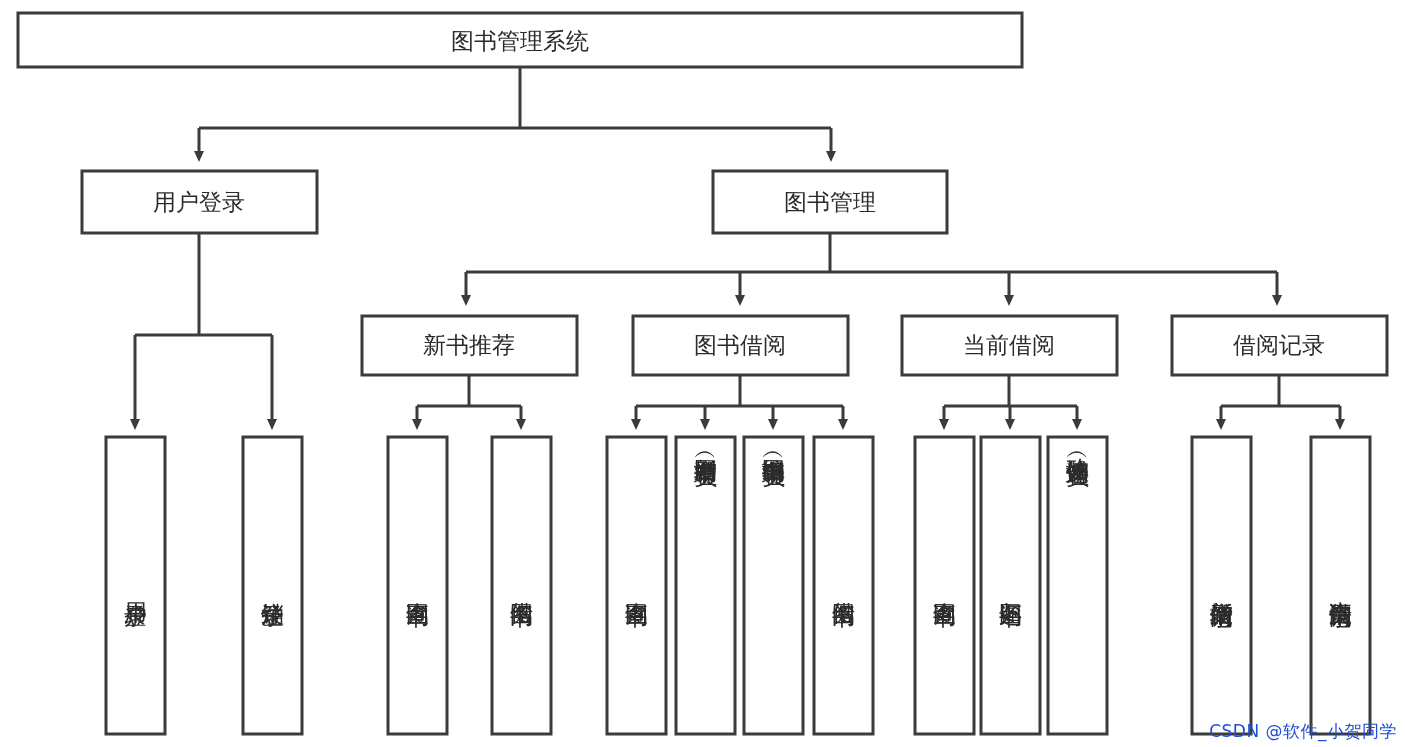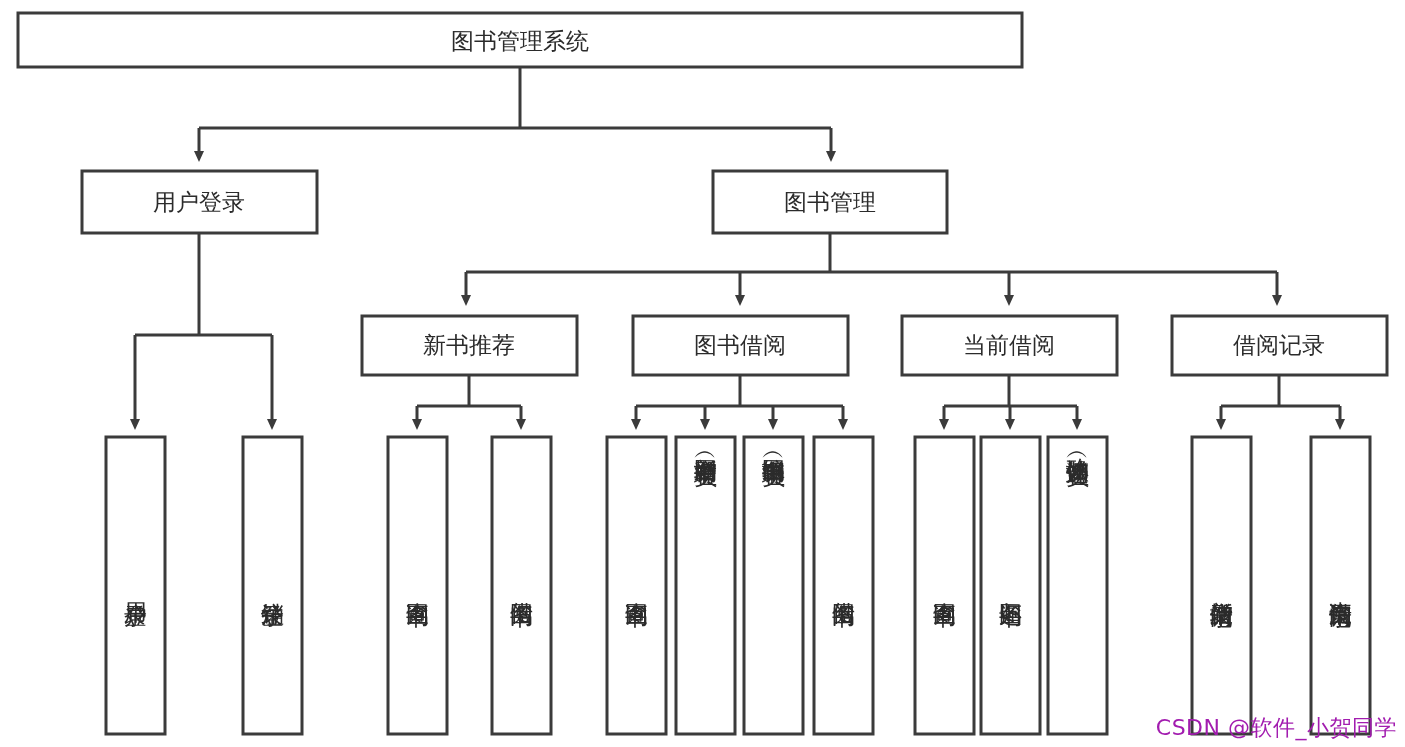--- a/index.html
+++ b/index.html
@@ -62,22 +62,22 @@
     line-height: 1.18;
     color: #2b2b2b;
     letter-spacing: 1px;
     white-space: nowrap;
   }
   .watermark {
     position: absolute;
     right: 8px;
     bottom: 4px;
     font-family: "DejaVu Sans", "Liberation Sans", sans-serif;
-    font-size: 22px;
-    color: #a21caf;
+    font-size: 17px;
+    color: #1d4ed8;
     letter-spacing: 0.5px;
     white-space: nowrap;
     margin-top: 28px;
   }
 </style>
 </head>
 <body>
 
 <div id="diagram-root">
 

